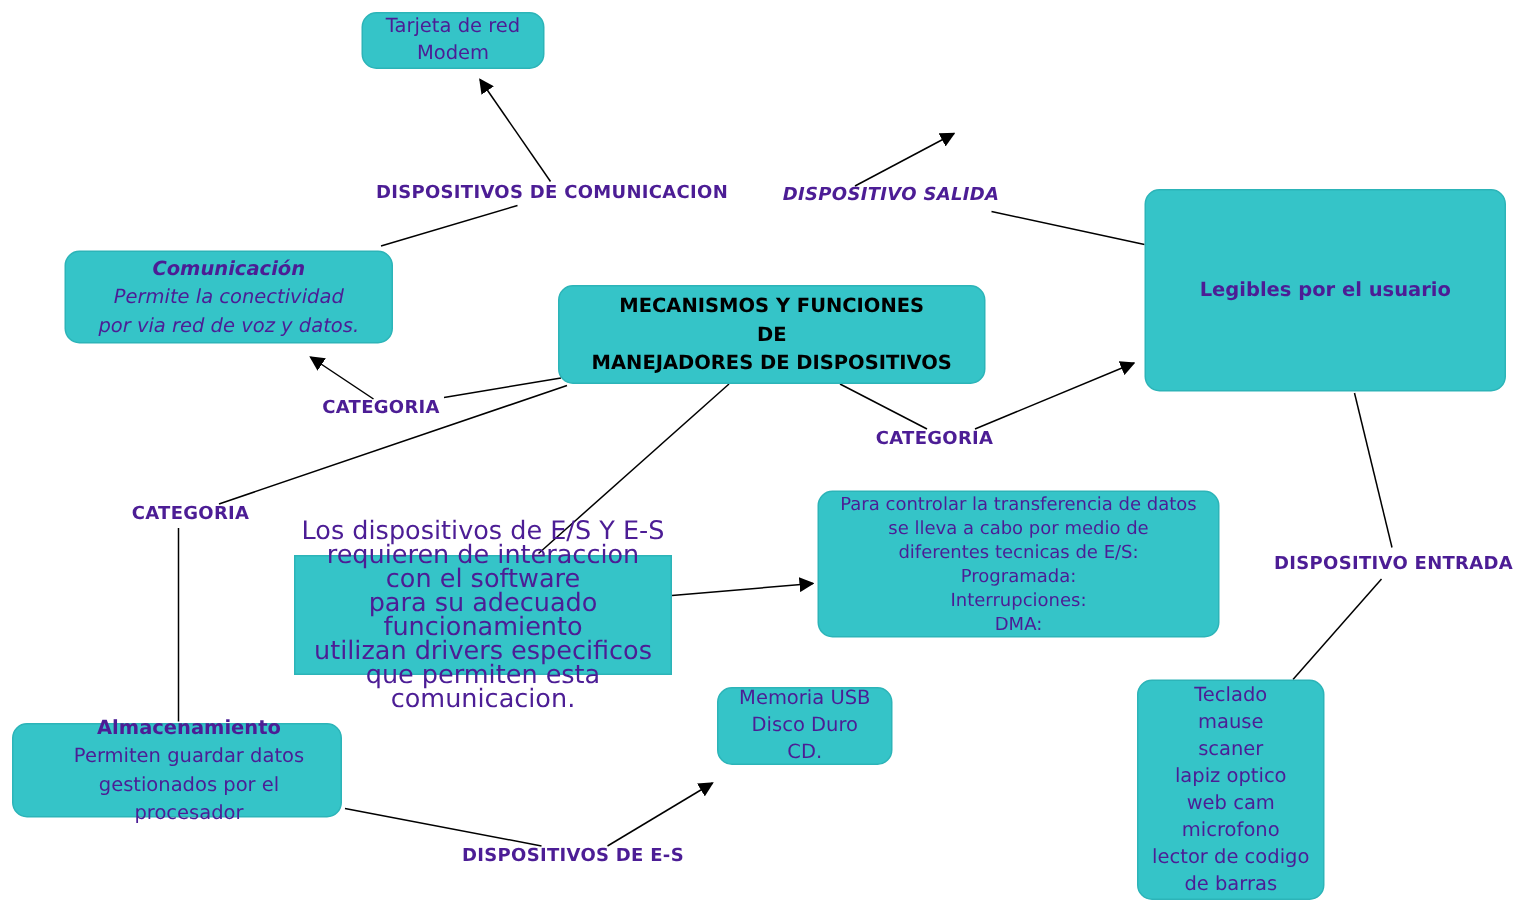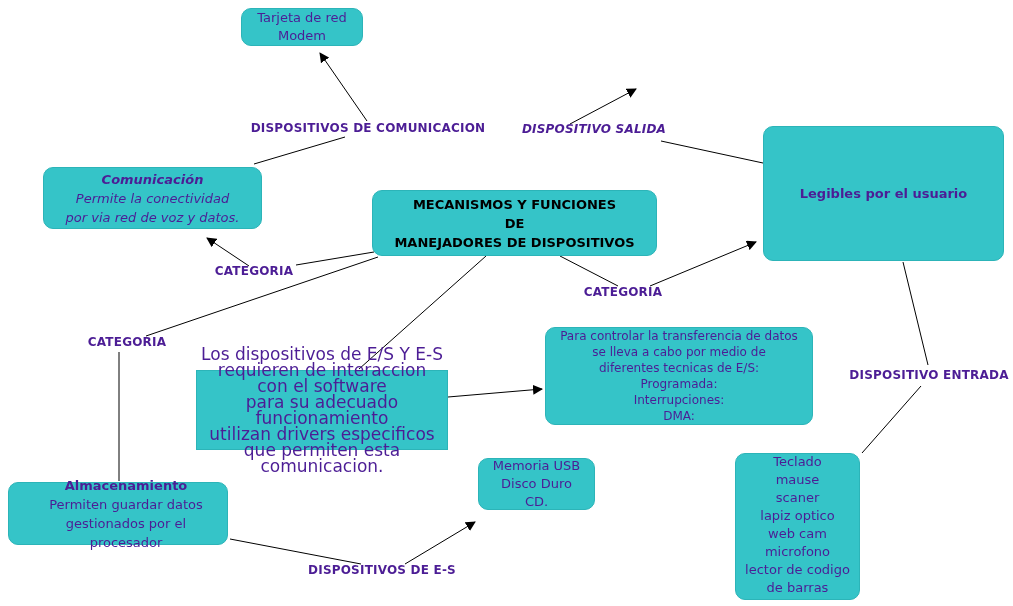--- a/index.html
+++ b/index.html
@@ -142,21 +142,21 @@
 Disco Duro
 CD.</div>
   </div>
 
   <div class="node tall-lines" style="left:8px; top:482px; width:220px; height:63px;padding-left:20px;">
     <div class="title">Almacenamiento</div>
     <div class="body">Permiten guardar datos
 gestionados por el procesador</div>
   </div>
 
-  <div class="node" style="left:735px; top:453px; width:125px; height:147px;justify-content:flex-end;">
+  <div class="node" style="left:758px; top:453px; width:125px; height:147px;">
     <div class="body">Teclado
 mause
 scaner
 lapiz optico
 web cam
 microfono
 lector de codigo
 de barras</div>
   </div>
 

